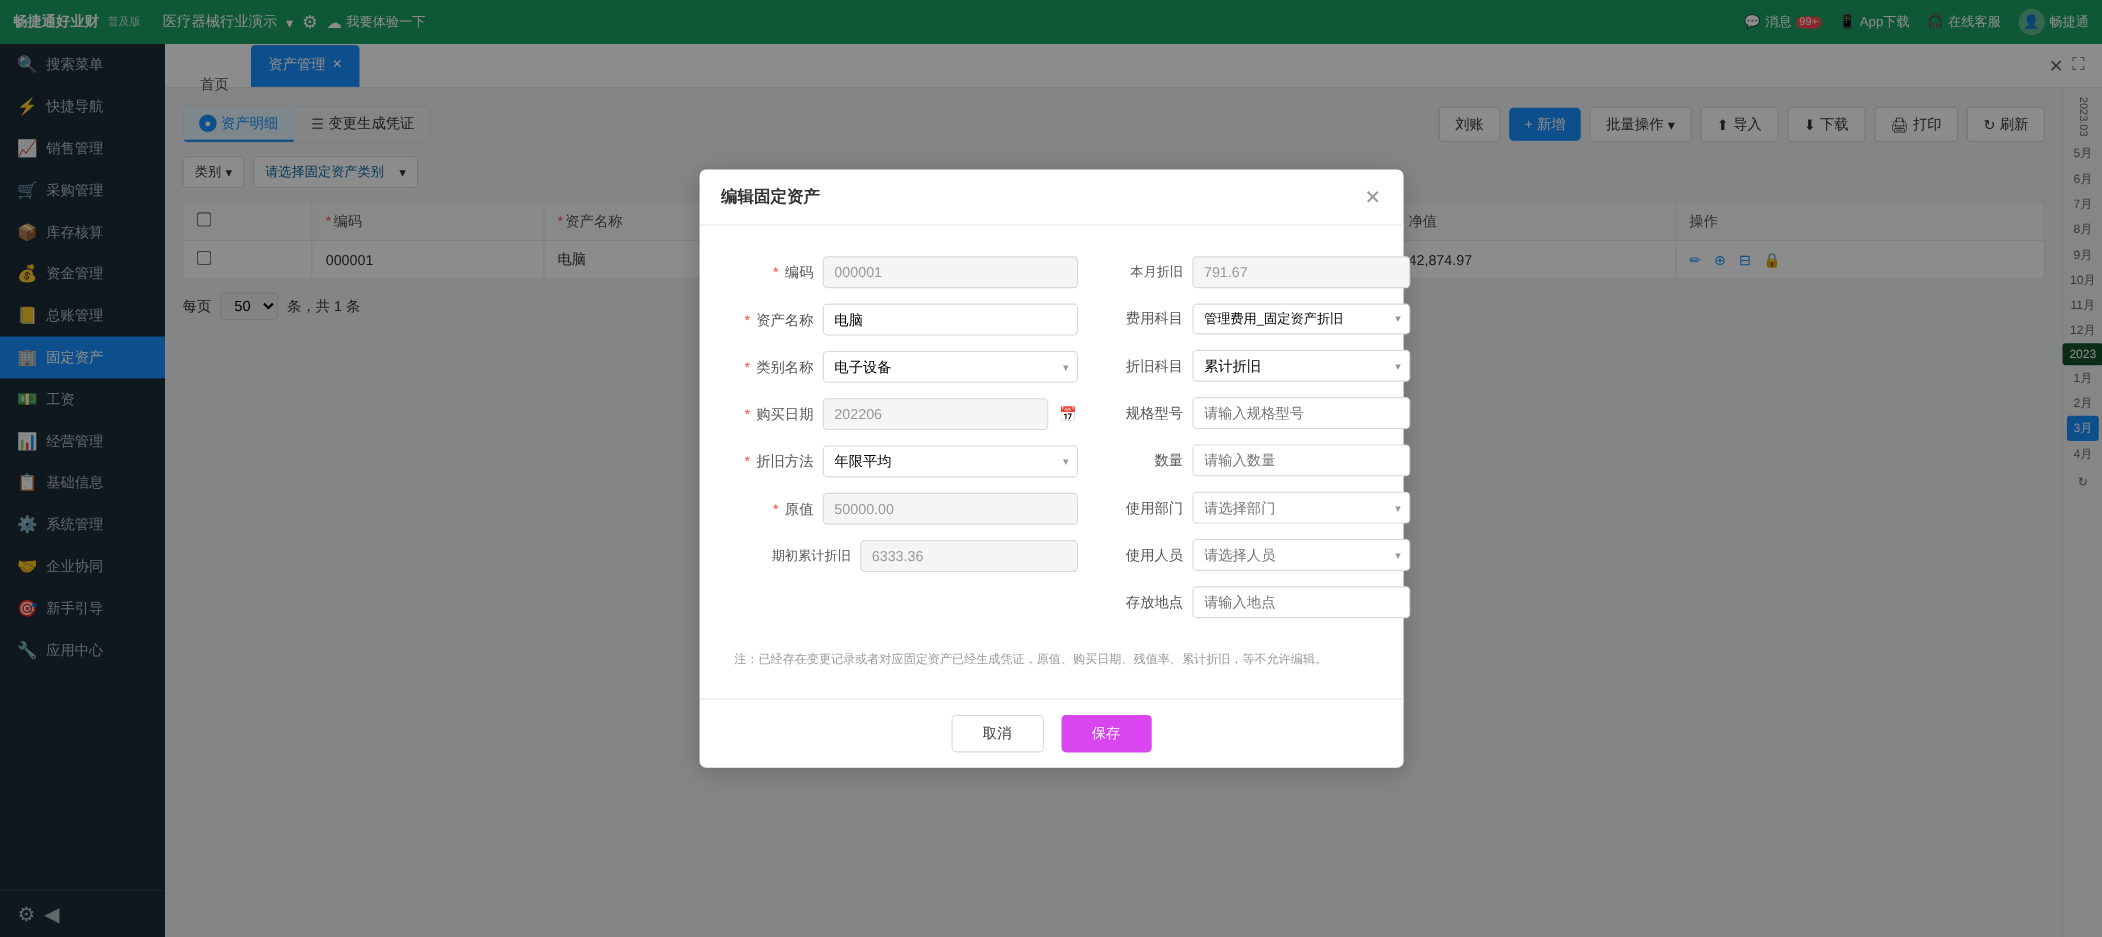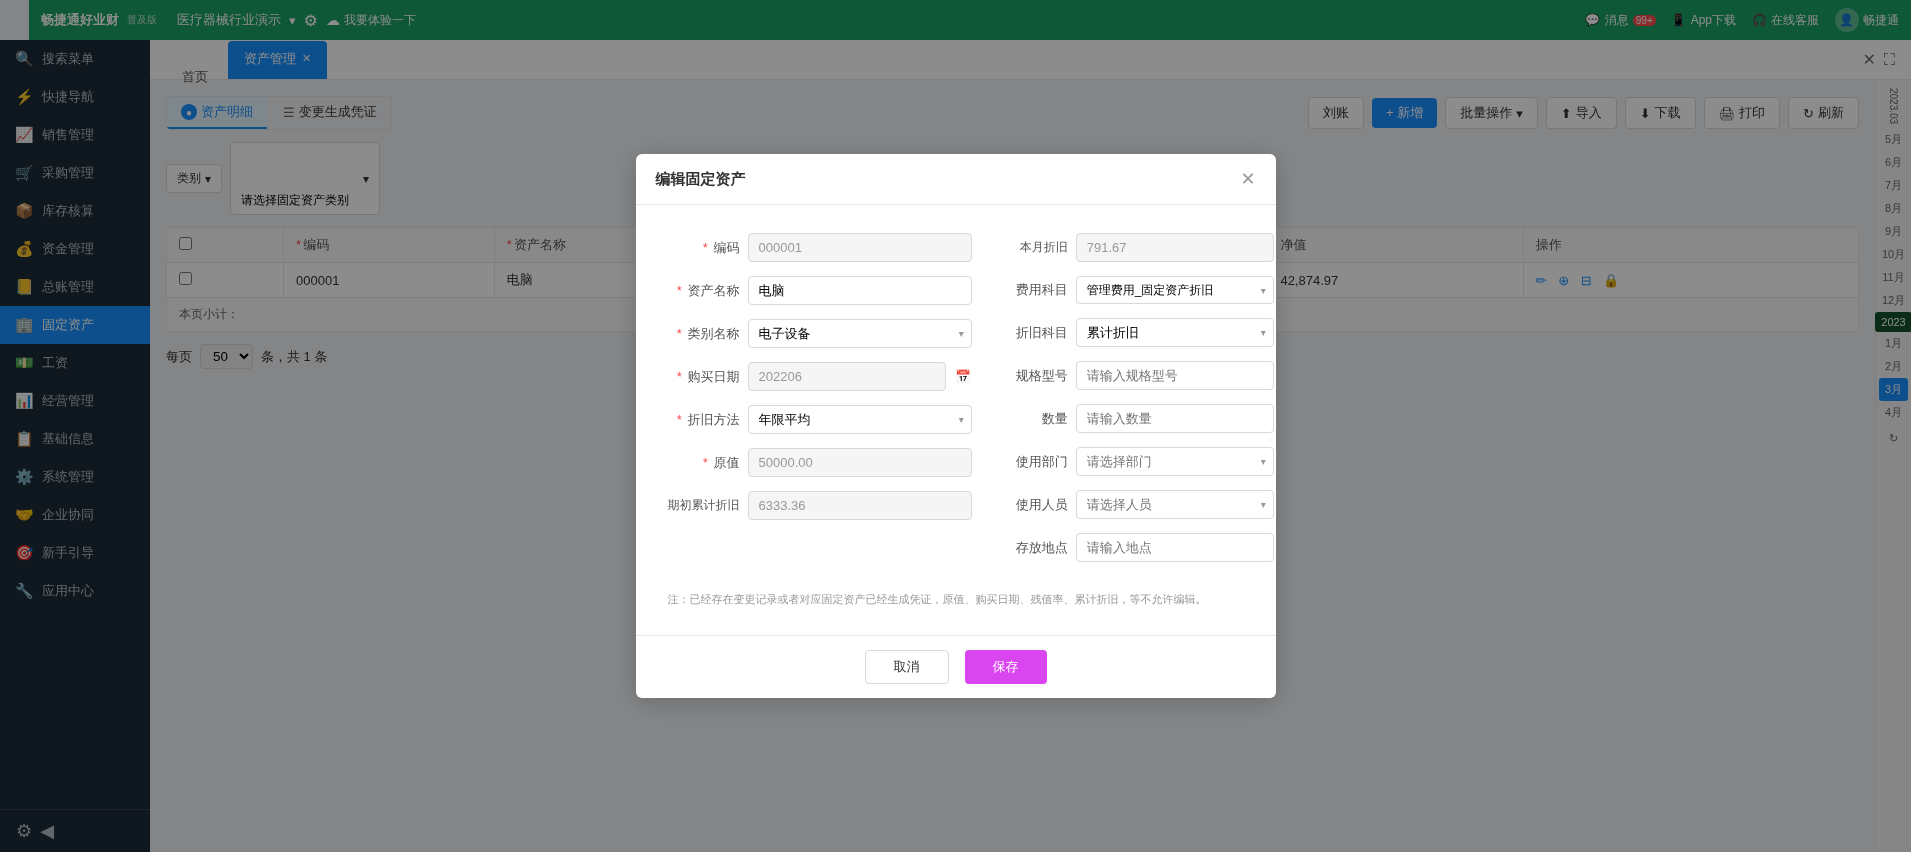--- a/index.html
+++ b/index.html
@@ -1,20 +1,20 @@
 <!DOCTYPE html>
 <html><head>
   <meta charset="utf-8">
   <style>
     * { box-sizing: border-box; margin: 0; padding: 0; }
     body { font-family: 'Microsoft YaHei', Arial, sans-serif; font-size: 13px; background: #f0f2f5; color: #333; overflow: hidden; }
 
     
     .app-wrapper { display: flex; flex-direction: column; height: 852px; width: 1911px; }
-    .top-bar { height: 40px; background: #1a9f64; display: flex; align-items: center; padding: 0 12px; color: #fff; flex-shrink: 0; margin-left: 29px; }
+    .top-bar { height: 40px; background: #1a9f64; display: flex; align-items: center; padding: 0 12px; color: #fff; flex-shrink: 0; }
     .top-bar-left { display: flex; align-items: center; gap: 8px; }
     .app-logo { font-size: 13px; font-weight: bold; color: #fff; }
     .app-version { font-size: 10px; color: rgba(255,255,255,0.7); }
     .top-bar-center { flex: 1; display: flex; align-items: center; gap: 8px; padding-left: 20px; }
     .top-bar-right { display: flex; align-items: center; gap: 16px; }
     .top-btn { color: #fff; font-size: 12px; display: flex; align-items: center; gap: 4px; cursor: pointer; }
     .badge { background: #ff4d4f; color: #fff; border-radius: 10px; padding: 0 3px; font-size: 10px; }
 
     .main-layout { display: flex; flex: 1; overflow: hidden; }
 
@@ -262,21 +262,21 @@
               <span>刷新</span>
             </button>
           </div>
 
           <div class="filter-bar">
             <div class="filter-select" style="display:flex;align-items:center;gap:4px;">
               <span>类别</span>
               <span>▾</span>
             </div>
             <div class="filter-select" style="min-width:150px;display:flex;align-items:center;justify-content:space-between;gap:4px;">
-              <span style="color:#000000;margin-top:44px;">请选择固定资产类别</span>
+              <span style="color:#0369a1;">请选择固定资产类别</span>
               <span>▾</span>
             </div>
           </div>
 
           <table class="data-table">
             <thead>
               <tr>
                 <th><input type="checkbox" style=""></th>
                 <th><span class="required-mark">*</span>编码</th>
                 <th><span class="required-mark">*</span>资产名称</th>
@@ -294,25 +294,20 @@
                 <td>电子设备</td>
                 <td>6,333.36</td>
                 <td>42,874.97</td>
                 <td>
                   <span style="color:#1890ff;cursor:pointer;margin-right:8px;">✏</span>
                   <span style="color:#1890ff;cursor:pointer;margin-right:8px;">⊕</span>
                   <span style="color:#1890ff;cursor:pointer;margin-right:8px;">⊟</span>
                   <span style="color:#1890ff;cursor:pointer;">🔒</span>
                 </td>
               </tr>
-              <tr>
-                <td colspan="7" style="background:#fafafa;color:#666;font-size:12px;">
-                  <span>本页小计：</span>
-                </td>
-              </tr>
             </tbody>
           </table>
 
           <div class="pagination">
             <span>每页</span>
             <select class="page-select">
               <option>50</option>
             </select>
             <span>条，共 1 条</span>
           </div>
@@ -403,21 +398,21 @@
           <div class="form-row">
             <span class="form-label">
               <span class="required-mark">*</span>
               <span>原值</span>
             </span>
             <input type="text" class="form-input disabled" value="50000.00" readonly="" style="">
           </div>
 
 
           <div class="form-row">
-            <span class="form-label" style="font-size:12px;">
+            <span class="form-label" style="font-size:12px;margin-left:34px;">
               <span>期初累计折旧</span>
             </span>
             <input type="text" class="form-input disabled" value="6333.36" readonly="" style="">
           </div>
         </div>
 
         <div class="form-col">
 
           <div class="form-row">
             <span class="form-label" style="font-size:12px;">

